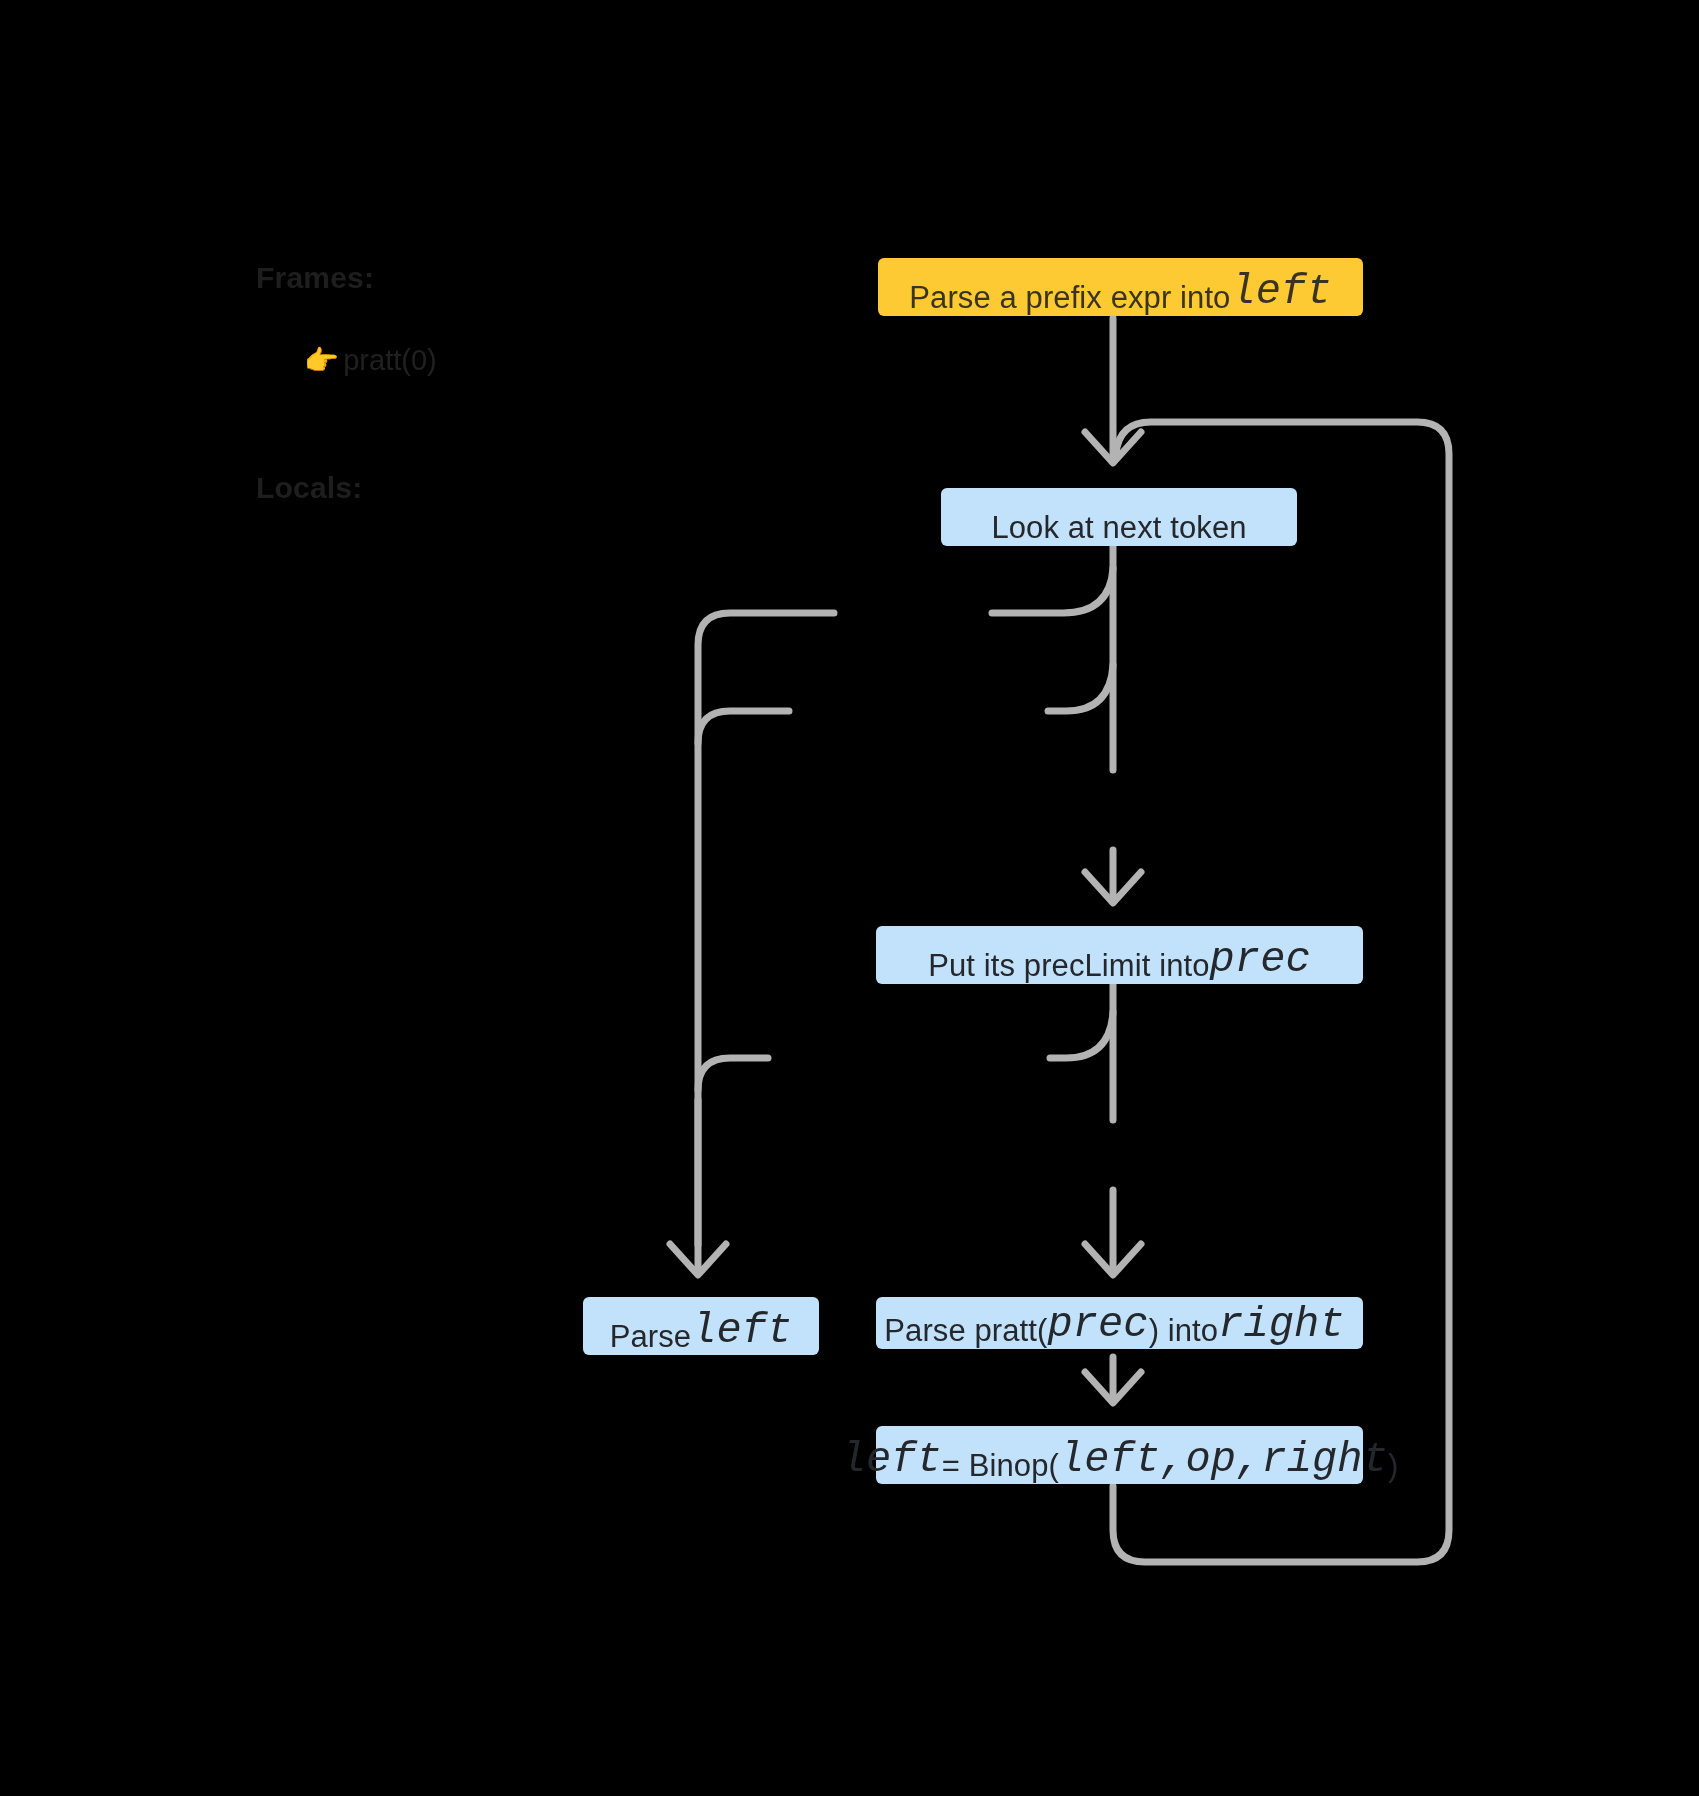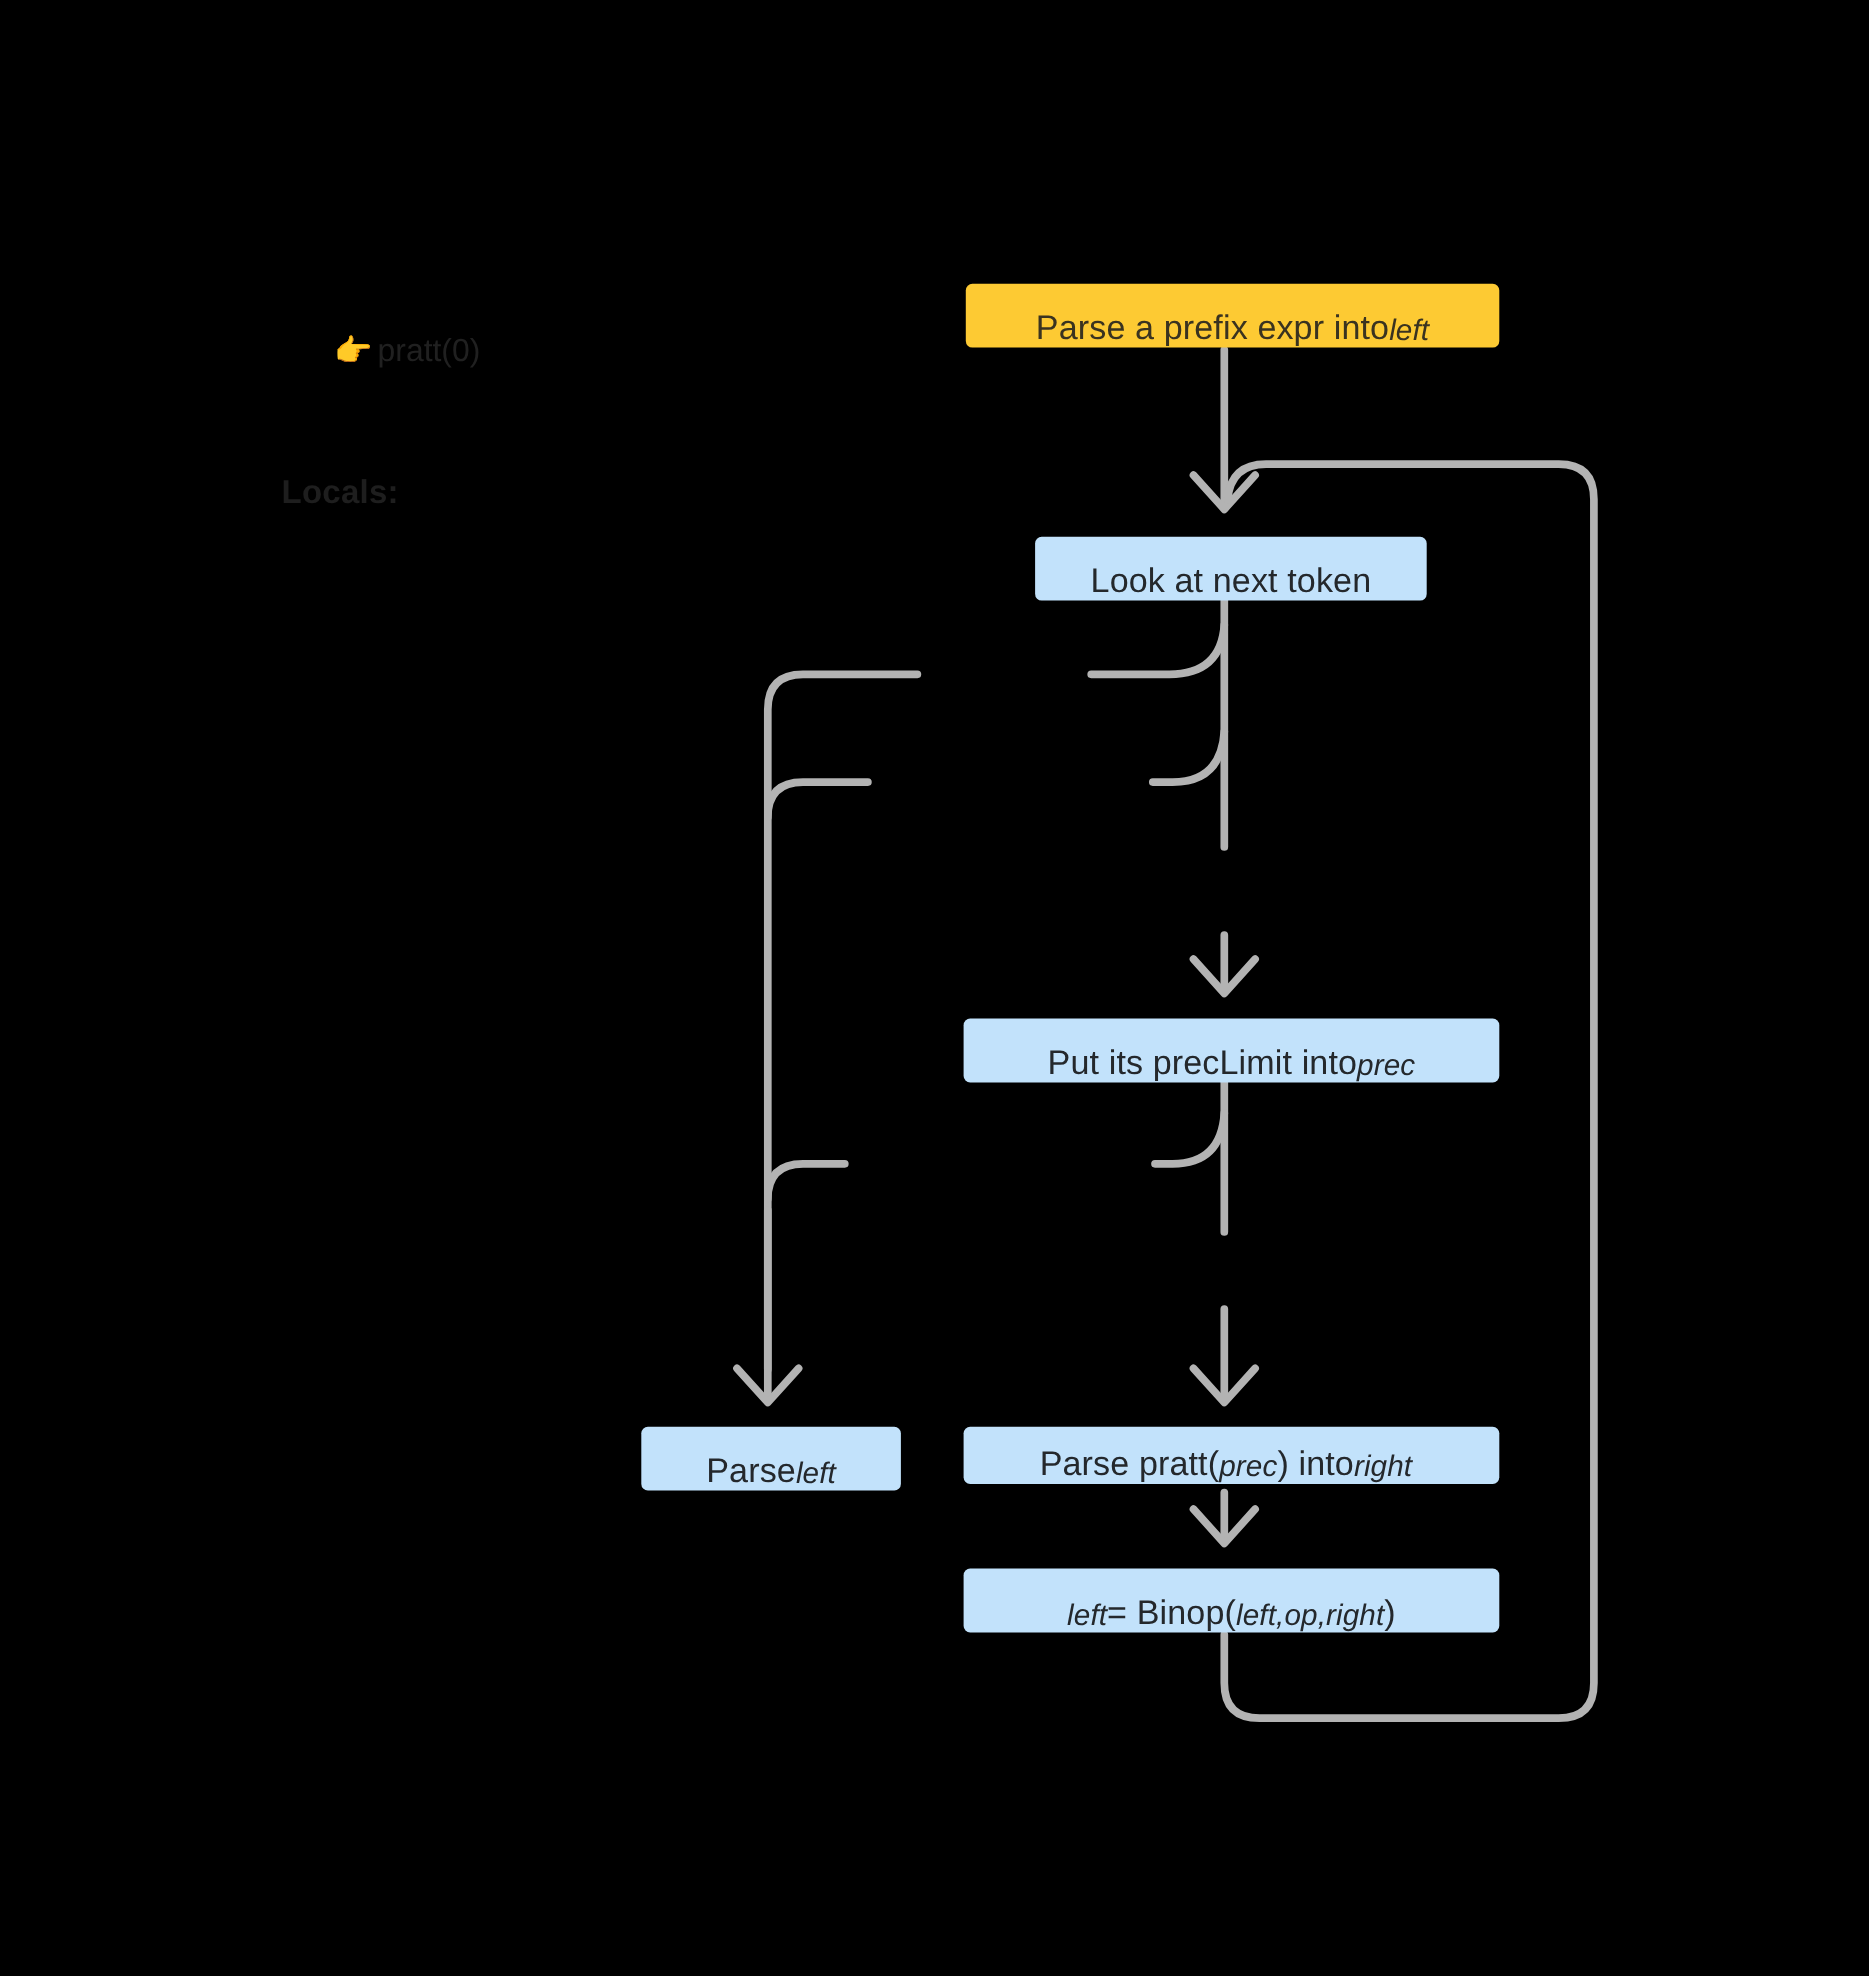--- a/index.html
+++ b/index.html
@@ -68,23 +68,23 @@
     font-size: 31px;
     color: #24282c;
     white-space: nowrap;
     padding: 0 26px;
     letter-spacing: 0.1px;
   }
   .node.yellow { background: #fdca33; color: #3a3320; }
   .node.blue   { background: #c2e2fb; color: #24282c; }
 
   .node em {
-    font-family: Liberation Sans, sans-serif;
+    font-family: Liberation Mono, monospace;
     font-style: italic;
-    font-size: 27px;
+    font-size: 42px;
   }
 
   
   svg.edges {
     position: absolute;
     left: 0; top: 0;
     width: 1699px;
     height: 1796px;
     pointer-events: none;
   }
@@ -143,20 +143,21 @@
     <path class="edge-head" d="M 670 1244 L 698 1275 L 726 1244"></path>
 
     <path class="edge" d="M 1113 1190 L 1113 1272"></path>
     <path class="edge-head" d="M 1085 1244 L 1113 1275 L 1141 1244"></path>
 
     <path class="edge" d="M 1113 1357 L 1113 1400"></path>
     <path class="edge-head" d="M 1085 1372 L 1113 1403 L 1141 1372"></path>
   </svg>
 
   <div class="panel">
+    <div class="panel-heading">Frames:</div>
     <div class="panel-line">
       <span class="pointer-emoji">👉</span><span>pratt(0)</span>
     </div>
 
     <div class="panel-gap"></div>
 
     <div class="panel-heading">Locals:</div>
 
 
   </div>

